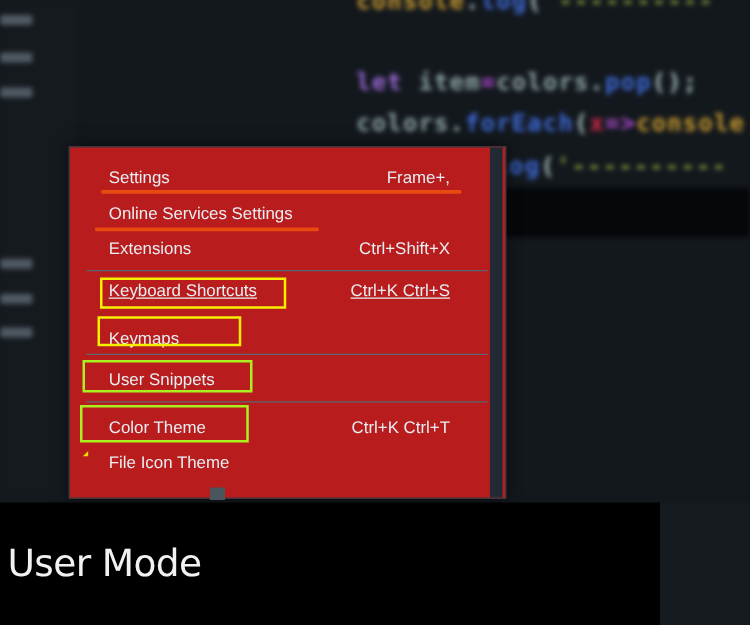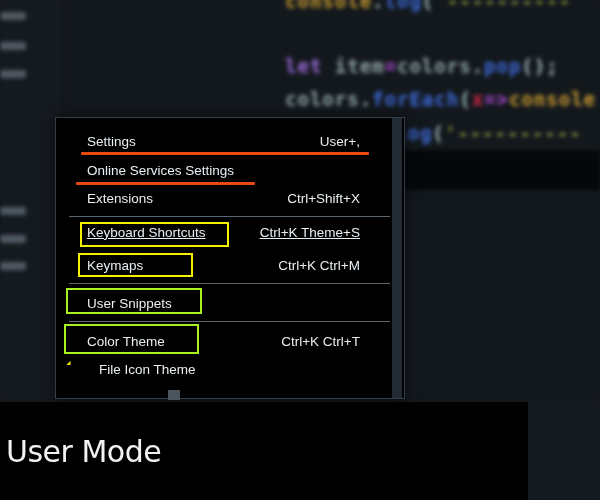--- a/index.html
+++ b/index.html
@@ -20,21 +20,21 @@
   .tok-fn { color:#3e6ad8; }
   .tok-pn { color:#a8c0c0; }
   .tok-str { color:#8a9a40; }
   .tok-yl { color:#c89a30; }
   .tok-rd { color:#d02848; }
   .dark-band { position:absolute; left:395px; top:150px; width:205px; height:40px; background:#05080b; }
 
   
   .menu {
     position:absolute; left:55px; top:117px; width:350px; height:282px;
-    background:#000000; border:1px solid #323d47; box-sizing:border-box;
+    background:#b91c1c; border:1px solid #323d47; box-sizing:border-box;
     box-shadow: 0 0 12px rgba(0,0,0,0.6);
   }
   .menu-scroll { position:absolute; right:2px; top:0; width:10px; height:280px; background:#222b33; }
   .menu-item {
     position:absolute; left:0; right:0; height:26px;
     display:flex; align-items:center; justify-content:space-between;
     padding:0 44px 0 31px; box-sizing:border-box;
     color:#e8eef2; font-size:13.5px; cursor:pointer;
   }
   .shortcut { color:#e8eef2; font-size:13.5px; }
@@ -74,56 +74,55 @@
     <div class="code-line" style="left:330px;top:122px;" id="cl3"><span class="tok-fn">l</span><span class="tok-fn">og</span><span class="tok-pn">(</span><span class="tok-str">'----------</span></div>
   </div>
   <div class="dark-band"></div>
 </div>
 
 <div class="menu">
   <div class="menu-scroll"></div>
 
   <div class="menu-item" style="top:10px;">
     <span>Settings</span>
-    <span class="shortcut">User+,</span>
+    <span class="shortcut">Frame+,</span>
   </div>
   <div class="menu-item" style="top:67px;">
     <span>Extensions</span>
     <span class="shortcut">Ctrl+Shift+X</span>
   </div>
   <div class="menu-item" style="top:39px;">
     <span>Online Services Settings</span>
     <span class="shortcut"></span>
   </div>
 
   <div class="sep" style="top:98px;"></div>
 
   <div class="menu-item" style="top:101px;text-decoration:underline;">
     <span>Keyboard Shortcuts</span>
-    <span class="shortcut">Ctrl+K Theme+S</span>
+    <span class="shortcut">Ctrl+K Ctrl+S</span>
   </div>
-  <div class="menu-item" style="top:134px;">
+  <div class="menu-item" style="top:134px;align-items:flex-end;">
     <span>Keymaps</span>
-    <span class="shortcut">Ctrl+K Ctrl+M</span>
   </div>
 
   <div class="sep" style="top:165px;"></div>
 
   <div class="menu-item" style="top:172px;">
     <span>User Snippets</span>
     <span class="shortcut"></span>
   </div>
 
   <div class="sep" style="top:203px;"></div>
 
   <div class="menu-item" style="top:210px;">
     <span>Color Theme</span>
     <span class="shortcut">Ctrl+K Ctrl+T</span>
   </div>
-  <div class="menu-item" style="top:238px;margin-left:12px;">
+  <div class="menu-item" style="top:238px;">
     <span>File Icon Theme</span>
     <span class="shortcut"></span>
   </div>
 </div>
 
 <div class="uline" style="left:81px;top:152px;width:288px;"></div>
 <div class="uline" style="left:76px;top:182px;width:179px;"></div>
 
 <div class="box box-yellow" style="left:80px;top:222px;width:149px;height:25px;"></div>
 <div class="box box-yellow" style="left:78px;top:253px;width:115px;height:24px;"></div>

